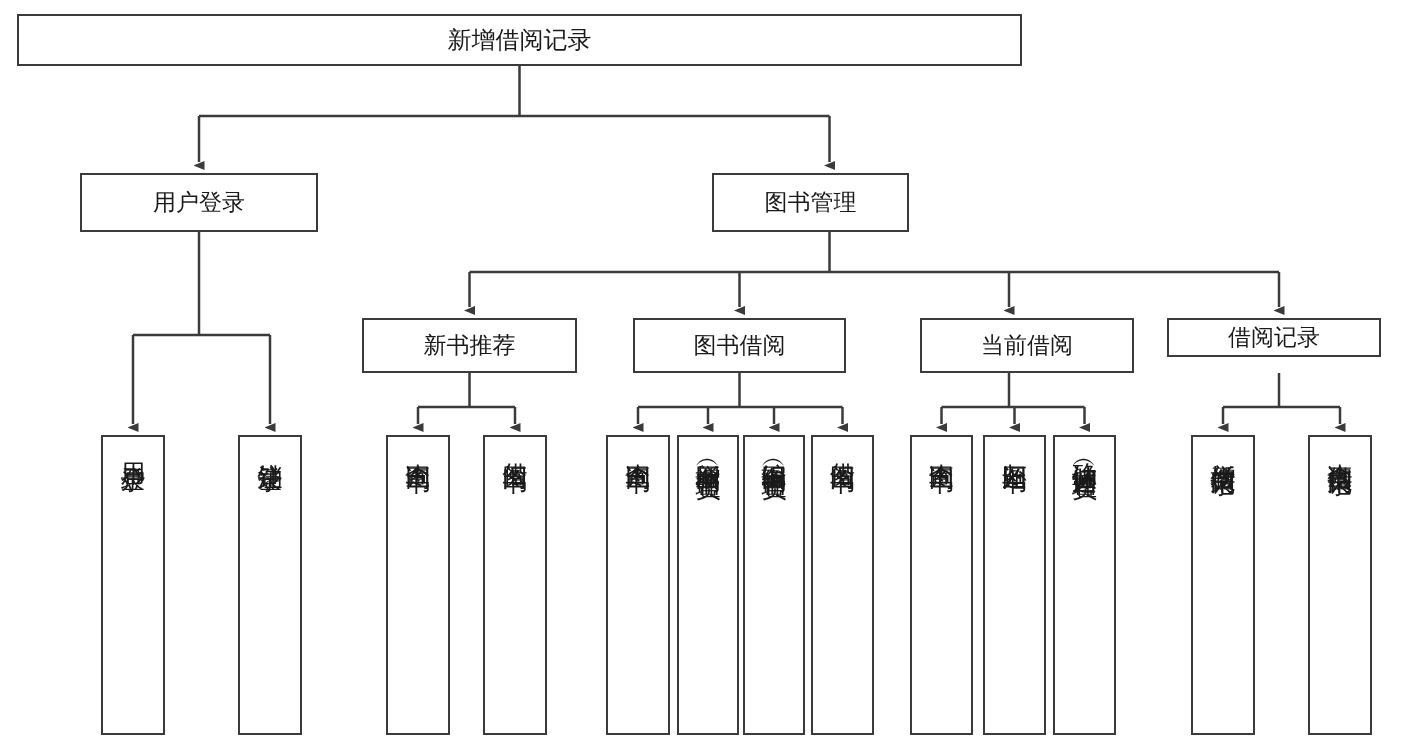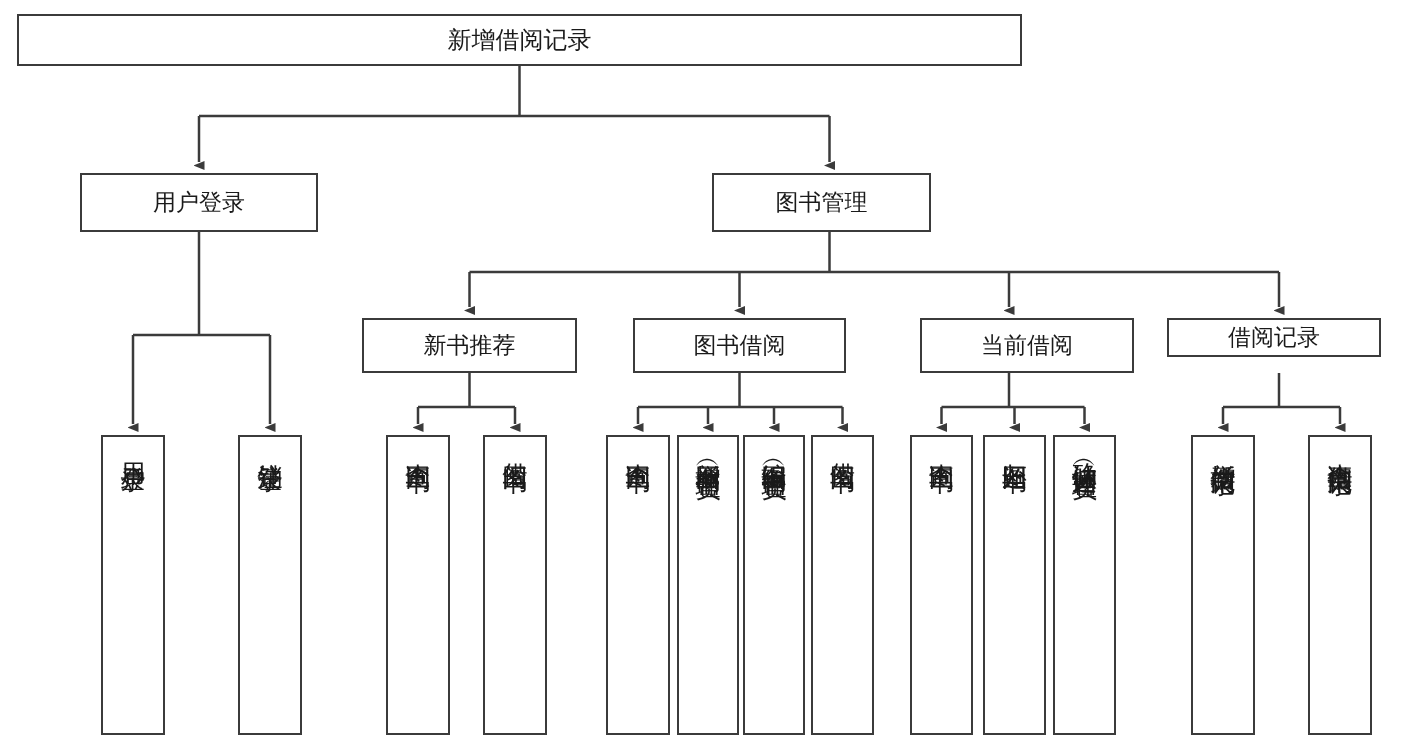--- a/index.html
+++ b/index.html
@@ -114,21 +114,21 @@
         <line x1="1340" y1="407" x2="1340" y2="424" stroke="#3b3b3b" stroke-width="2.5" marker-end="url(#arrowhead)"></line>
       </g>
   </svg>
   <div id="nodes">
       <div class="node horizontal root" style="left: 17px; top: 14px; width: 1005px; height: 52px;">
         <span class="label">新增借阅记录</span>
       </div>
       <div class="node horizontal" style="left: 80px; top: 173px; width: 238px; height: 59px;">
         <span class="label">用户登录</span>
       </div>
-      <div class="node horizontal" style="left: 712px; top: 173px; width: 219px; height: 59px;">
+      <div class="node horizontal" style="left: 712px; top: 173px; width: 197px; height: 59px;">
         <span class="label">图书管理</span>
       </div>
       <div class="node horizontal" style="left: 362px; top: 318px; width: 215px; height: 55px;">
         <span class="label">新书推荐</span>
       </div>
       <div class="node horizontal" style="left: 633px; top: 318px; width: 213px; height: 55px;">
         <span class="label">图书借阅</span>
       </div>
       <div class="node horizontal" style="left: 902px; top: 318px; width: 214px; height: 55px; margin-left: 18px;">
         <span class="label">当前借阅</span>

